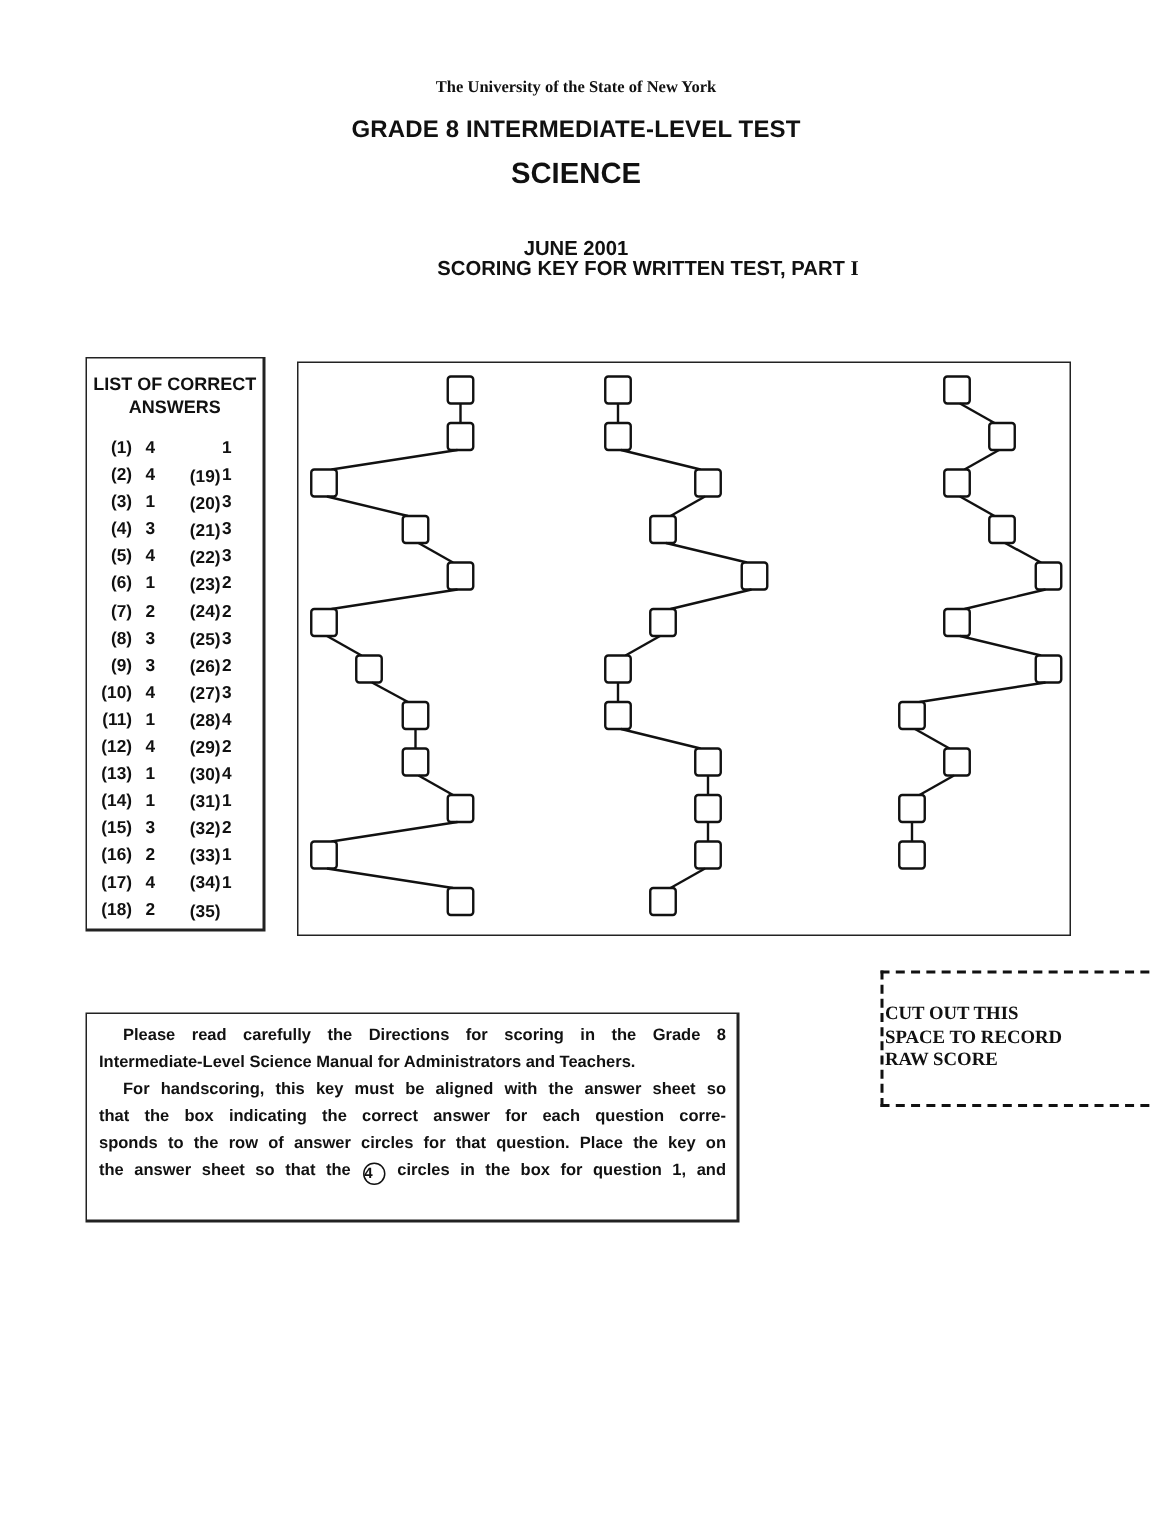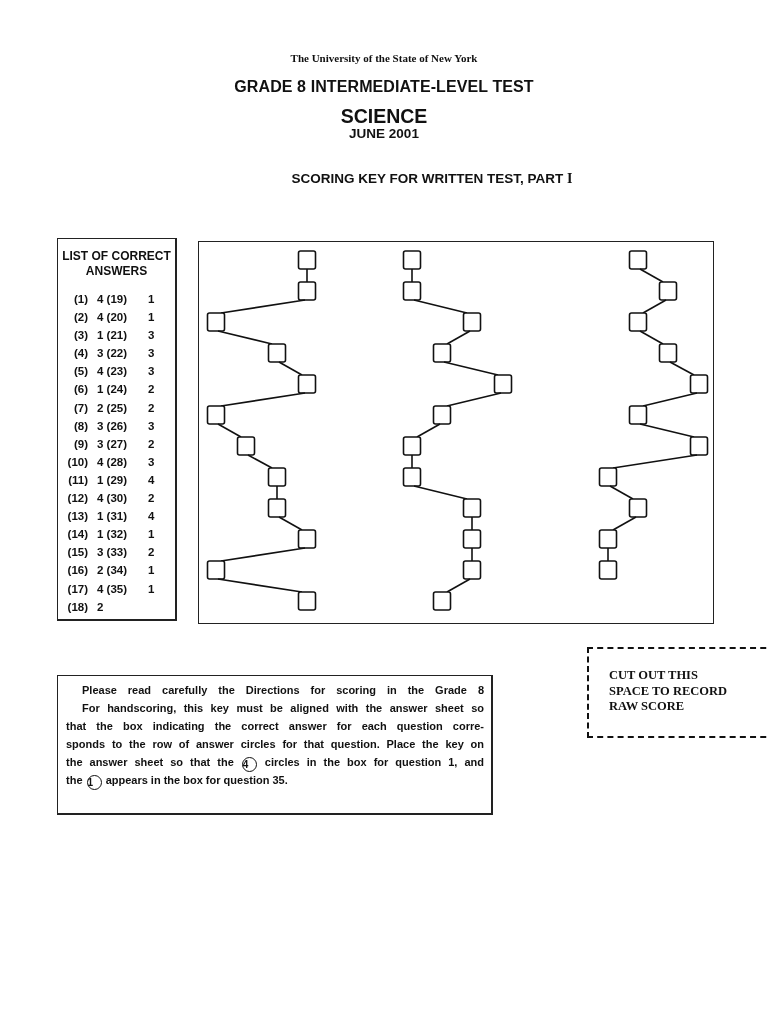--- a/index.html
+++ b/index.html
@@ -6,40 +6,40 @@
   body {
     position: relative; width: 768px; height: 1024px; overflow: hidden;
     color: #111111; font-family: "Liberation Sans", sans-serif;
   }
   .abs { position: absolute; }
   .center-line { left: 0; width: 768px; text-align: center; white-space: nowrap; }
 
   .univ { top: 52px; font-family: "Liberation Serif", serif; font-weight: bold; font-size: 11px; }
   .grade { top: 78px; font-weight: bold; font-size: 16px; letter-spacing: 0.1px; }
   .science { top: 105px; font-weight: bold; font-size: 19.5px; }
-  .date { top: 126px; font-weight: bold; font-size: 13.5px; }
+  .date { top: 158px; font-weight: bold; font-size: 13.5px; }
   .subtitle { top: 171px; font-weight: bold; font-size: 13.5px; margin-left: 48px; }
   .subtitle .roman { font-family: "Liberation Serif", serif; font-weight: bold; font-size: 14px; }
 
   
   .list-box {
     left: 57px; top: 238px; width: 120px; height: 383px;
     border: 1px solid #222; border-right-width: 2px; border-bottom-width: 2px;
     box-sizing: border-box;
   }
   .list-title {
     position: absolute; left: 0; top: 10px; width: 100%;
     text-align: center; font-weight: bold; font-size: 12px; line-height: 15px;
   }
   .list-rows { position: absolute; left: 0; top: 51px; width: 100%; }
   .row { position: relative; height: 18.1px; font-weight: bold; font-size: 11.5px; line-height: 18px; }
   .row span { position: absolute; top: 0; }
   .lq { right: 87px; text-align: right; }
   .la { left: 39px; }
-  .rq { right: 48px; text-align: right; }
+  .rq { right: 28px; text-align: right; margin-top: 19px; }
   .ra { left: 90px; }
 
   
   .diagram {
     left: 198px; top: 241px; width: 516px; height: 383px;
     border: 1px solid #222; box-sizing: border-box;
   }
   .diagram svg { position: absolute; left: -1px; top: -1px; }
 
   
@@ -57,21 +57,21 @@
     border: 1px solid #111; border-radius: 50%; text-align: center;
     font-size: 10px; text-indent: 0; vertical-align: -2px; margin: 0 1px;
   }
 
   
   .cutout {
     left: 587px; top: 647px; width: 220px; height: 91px;
     border: 2px dashed #111; border-right: none; box-sizing: border-box;
   }
   .cutout-text {
-    position: absolute; left: 20px; top: 19px;
+    position: absolute; left: 1px; top: 19px;
     font-family: "Liberation Serif", serif; font-weight: bold; font-size: 12.5px; line-height: 15.5px;
     white-space: nowrap;
   }
 </style>
 </head>
 <body>
 
 <div class="abs center-line univ">The University of the State of New York</div>
 <div class="abs center-line grade">GRADE 8 INTERMEDIATE-LEVEL TEST</div>
 <div class="abs center-line science">SCIENCE</div>
@@ -263,33 +263,29 @@
       <rect x="431.5" y="258" width="17" height="18" rx="2" fill="#fff" stroke="#111" stroke-width="1.6"></rect>
       <line x1="438" y1="276" x2="415" y2="289" stroke="#111" stroke-width="1.6"></line>
       <rect x="401.5" y="289" width="17" height="18" rx="2" fill="#fff" stroke="#111" stroke-width="1.6"></rect>
       <line x1="410" y1="307" x2="410" y2="320" stroke="#111" stroke-width="1.6"></line>
       <rect x="401.5" y="320" width="17" height="18" rx="2" fill="#fff" stroke="#111" stroke-width="1.6"></rect>
     </svg>
 </div>
 
 <div class="abs directions">
   <div class="dline indent">Please read carefully the Directions for scoring in the Grade 8</div>
+  <div class="dline last">Intermediate-Level Science Manual for Administrators and Teachers.</div>
   <div class="dline indent">For handscoring, this key must be aligned with the answer sheet so</div>
   <div class="dline">that the box indicating the correct answer for each question corre-</div>
   <div class="dline">sponds to the row of answer circles for that question. Place the key on</div>
   <div class="dline">
     <span>the answer sheet so that the</span>
     <span class="circ">4</span>
     <span>circles in the box for question 1, and</span>
   </div>
-  <div class="dline last">
-    <span>the</span>
-    <span class="circ">1</span>
-    <span>appears in the box for question 35.</span>
-  </div>
 </div>
 
 <div class="abs cutout">
   <div class="cutout-text">
     <div>CUT OUT THIS</div>
     <div>SPACE TO RECORD</div>
     <div>RAW SCORE</div>
   </div>
 </div>
 

